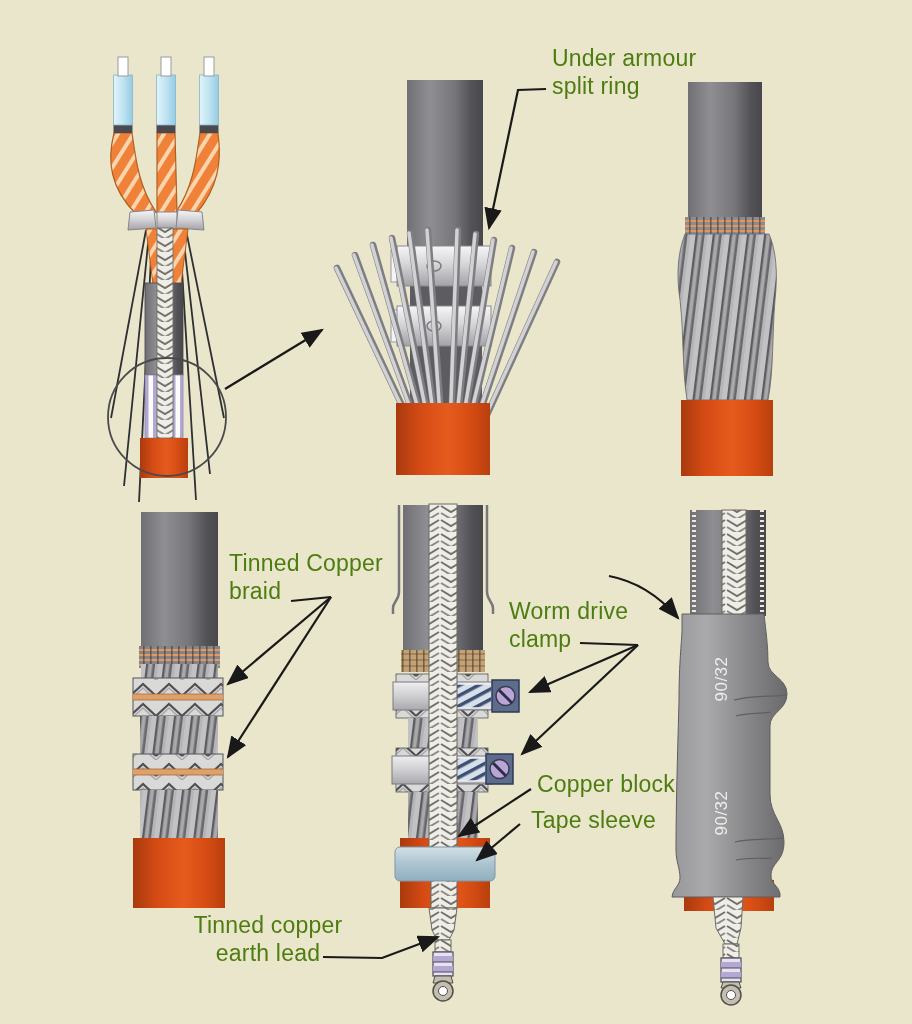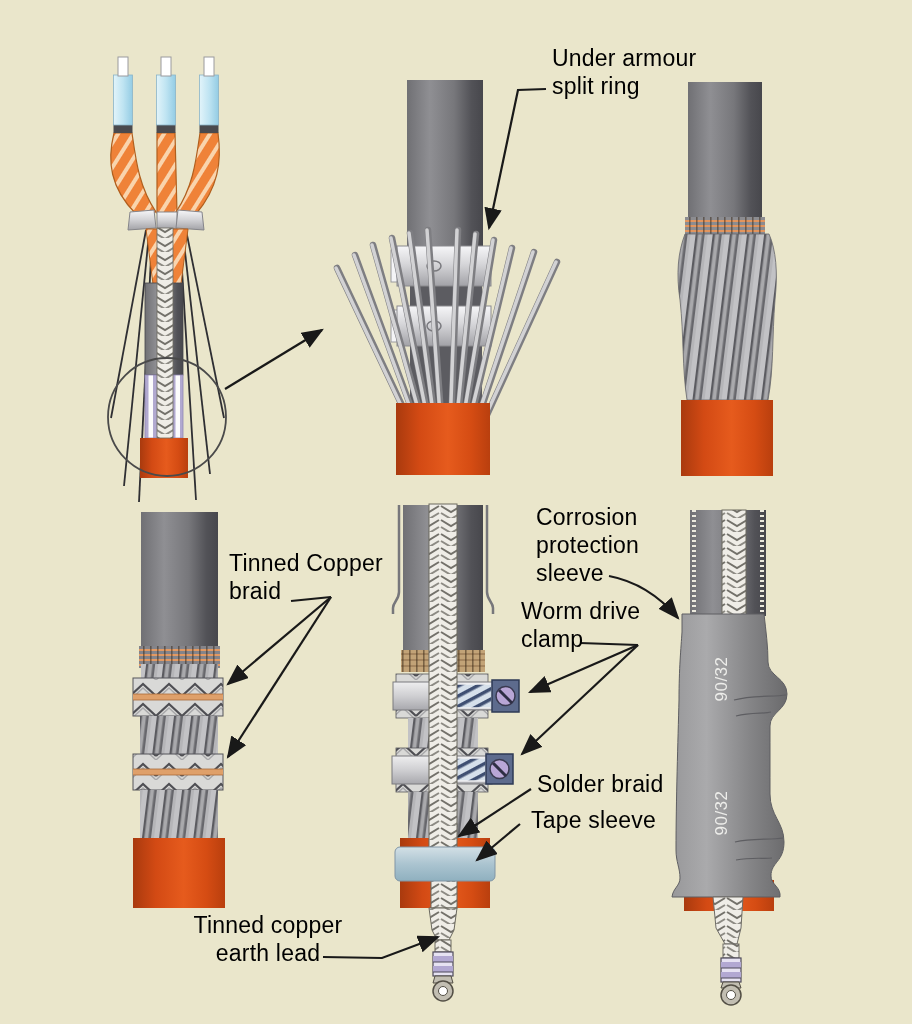--- a/index.html
+++ b/index.html
@@ -3,21 +3,21 @@
 <meta charset="utf-8">
 <style>
   html,body{margin:0;padding:0;}
   .canvas{
     position:relative;width:912px;height:1024px;
     background:#eae6cb;overflow:hidden;
     font-family:"Liberation Sans",sans-serif;
   }
   .canvas svg{position:absolute;left:0;top:0;}
   .label{
-    position:absolute;color:#000000;font-size:23px;line-height:1.22;
+    position:absolute;color:#4d7c0f;font-size:23px;line-height:1.22;
     white-space:pre-line;letter-spacing:.2px;
   }
   .marking{
     position:absolute;color:#ededea;font-size:17px;letter-spacing:.5px;
     width:70px;height:20px;text-align:center;
     transform:rotate(-90deg);transform-origin:center;
   }
 </style>
 </head>
 <body>
@@ -329,26 +329,23 @@
     <path d="M531,789 L459,836" marker-end="url(#ah)"></path>
     <path d="M520,824 L477,860" marker-end="url(#ah)"></path>
     <path d="M323,957 L382,958 L438,937" marker-end="url(#ah)"></path>
   </g>
 </svg>
 
 <div class="label" style="left:552px;top:44px;">Under armour
 split ring</div>
 <div class="label" style="left:229px;top:549px;">Tinned Copper
 braid</div>
-<div class="label" style="left:536px;top:503px;">Corrosion
-protection
-sleeve</div>
-<div class="label" style="left:509px;top:597px;margin-left:12px;">Worm drive
+<div class="label" style="left:509px;top:597px;">Worm drive
 clamp</div>
-<div class="label" style="left:537px;top:770px;">Solder braid</div>
+<div class="label" style="left:537px;top:770px;">Copper block</div>
 <div class="label" style="left:531px;top:806px;">Tape sleeve</div>
 <div class="label" style="left:178px;top:911px;width:180px;text-align:center;">Tinned copper
 earth lead</div>
 
 <div class="marking" style="left:687px;top:669px;">90/32</div>
 <div class="marking" style="left:687px;top:803px;">90/32</div>
 
 </div>
 
 </body></html>

